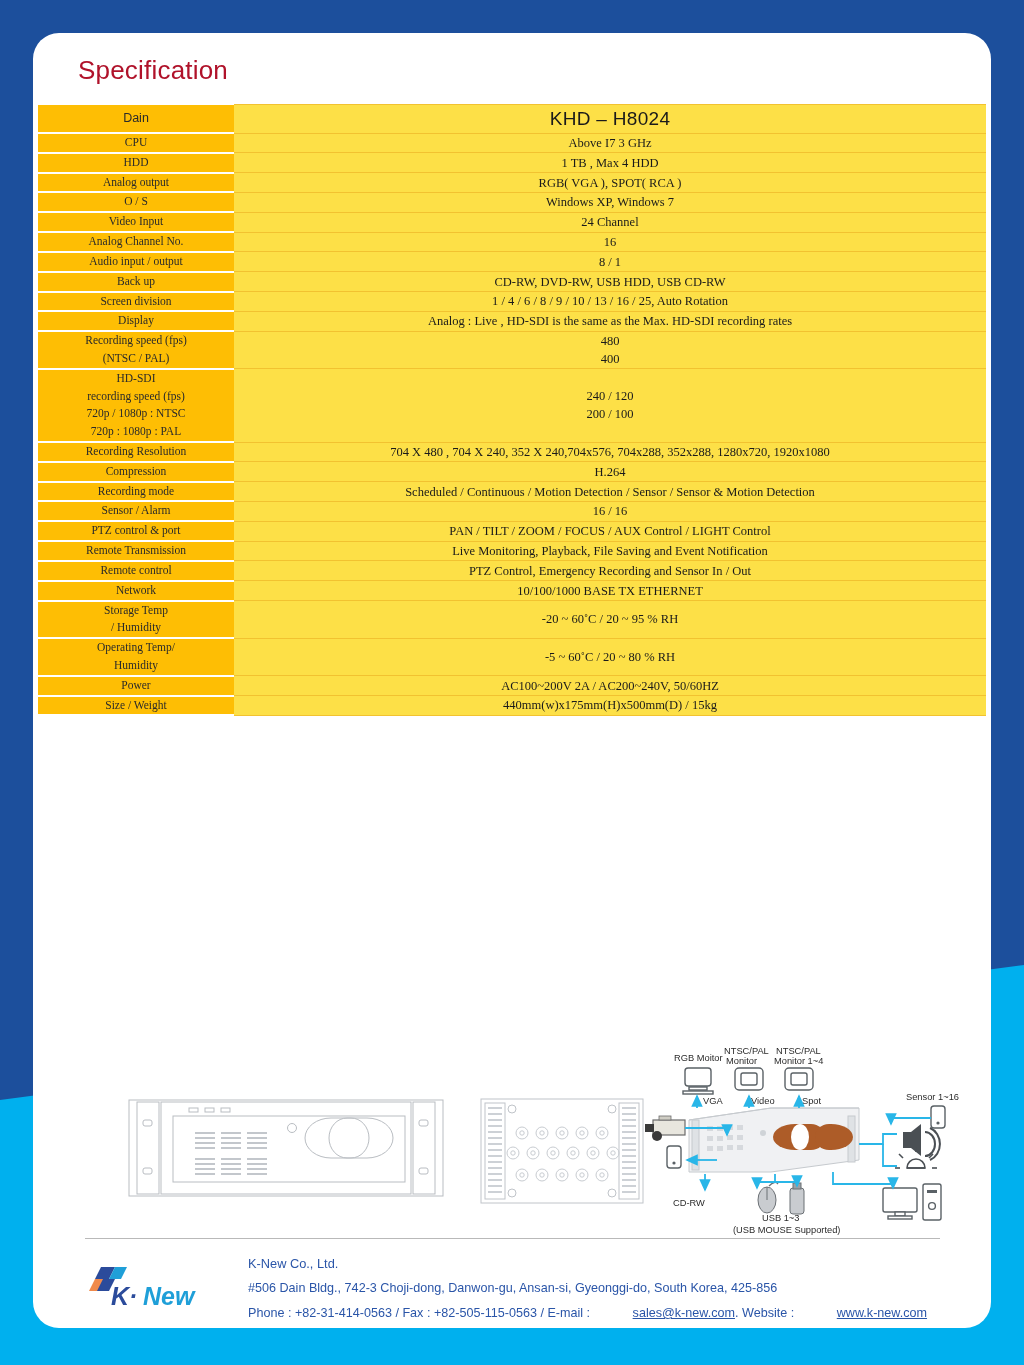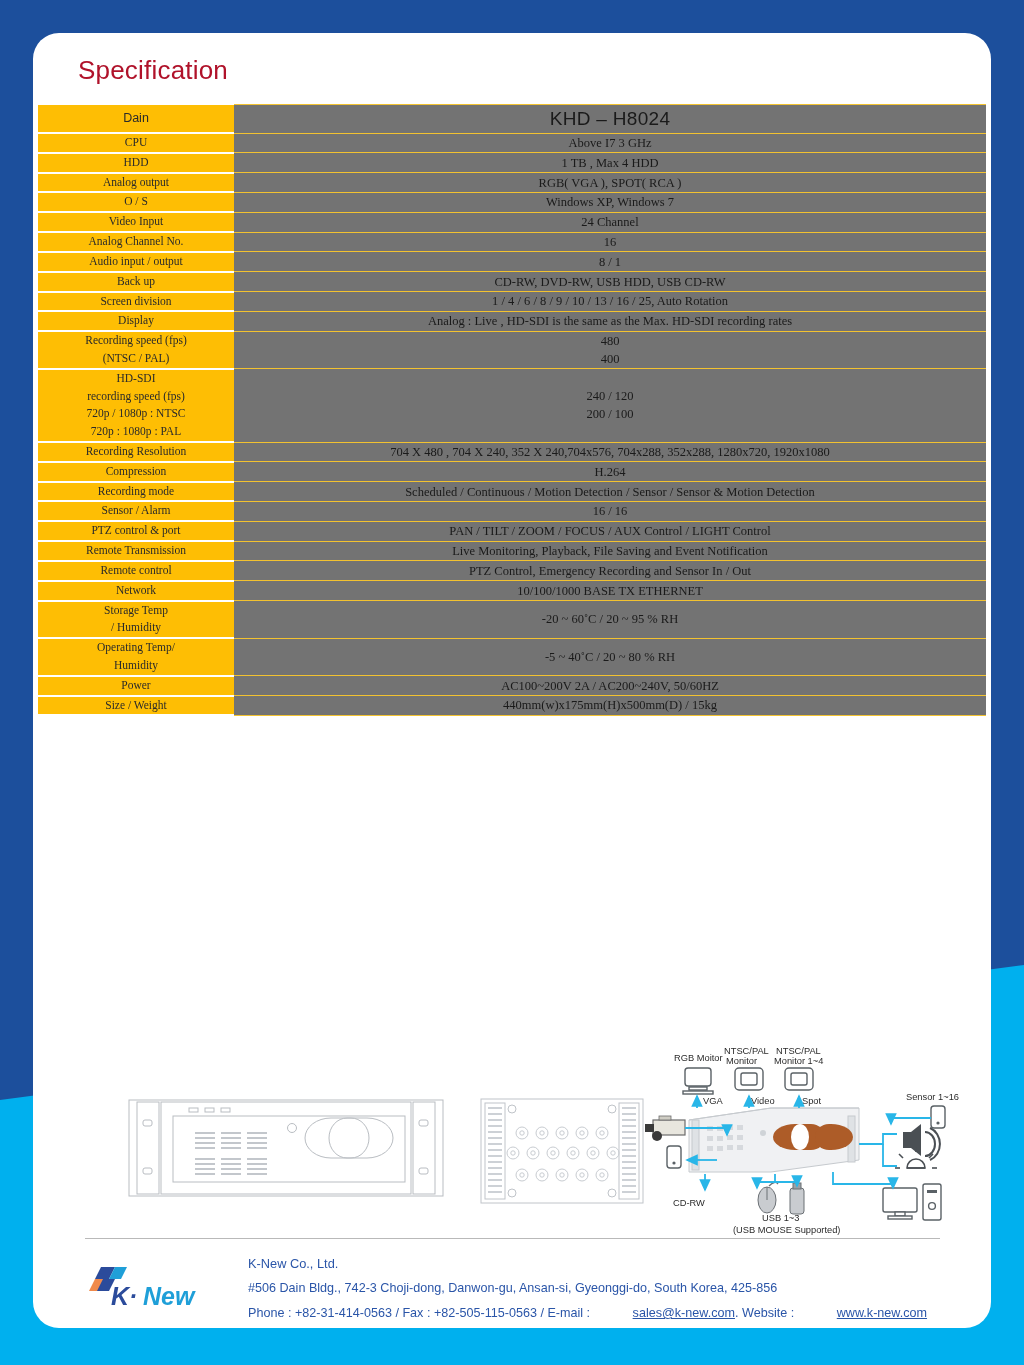--- a/index.html
+++ b/index.html
@@ -72,21 +72,21 @@
   td.lbl {
     width: 196px;
     background: #febe04;
     color: #2a2a2a;
     font-size: 11.5px;
     line-height: 1.55;
     border-bottom: 2px solid #ffffff;
     padding: 4px 4px;
   }
   td.val {
-    background: #737373;
+    background: #fde047;
     color: #1a1a1a;
     font-size: 12.5px;
     line-height: 1.45;
     border-bottom: 1.5px solid #f2c230;
     border-top: 0;
     padding: 4px 8px;
   }
   tr.first td.val { border-top: 1.5px solid #f2c230; }
   tr.first td.lbl { }
 
@@ -251,21 +251,21 @@
             <td class="val multiline">10/100/1000 BASE TX ETHERNET</td>
           </tr>
           <tr>
             <td class="lbl multiline">Storage Temp
 / Humidity</td>
             <td class="val multiline">-20 ~ 60˚C / 20 ~ 95 % RH</td>
           </tr>
           <tr>
             <td class="lbl multiline">Operating Temp/
 Humidity</td>
-            <td class="val multiline">-5 ~ 40˚C / 20 ~ 80 % RH</td>
+            <td class="val multiline">-5 ~ 60˚C / 20 ~ 80 % RH</td>
           </tr>
           <tr>
             <td class="lbl multiline">Power</td>
             <td class="val multiline">AC100~200V 2A / AC200~240V, 50/60HZ</td>
           </tr>
           <tr>
             <td class="lbl multiline">Size / Weight</td>
             <td class="val multiline">440mm(w)x175mm(H)x500mm(D) / 15kg</td>
           </tr>
         </tbody>

